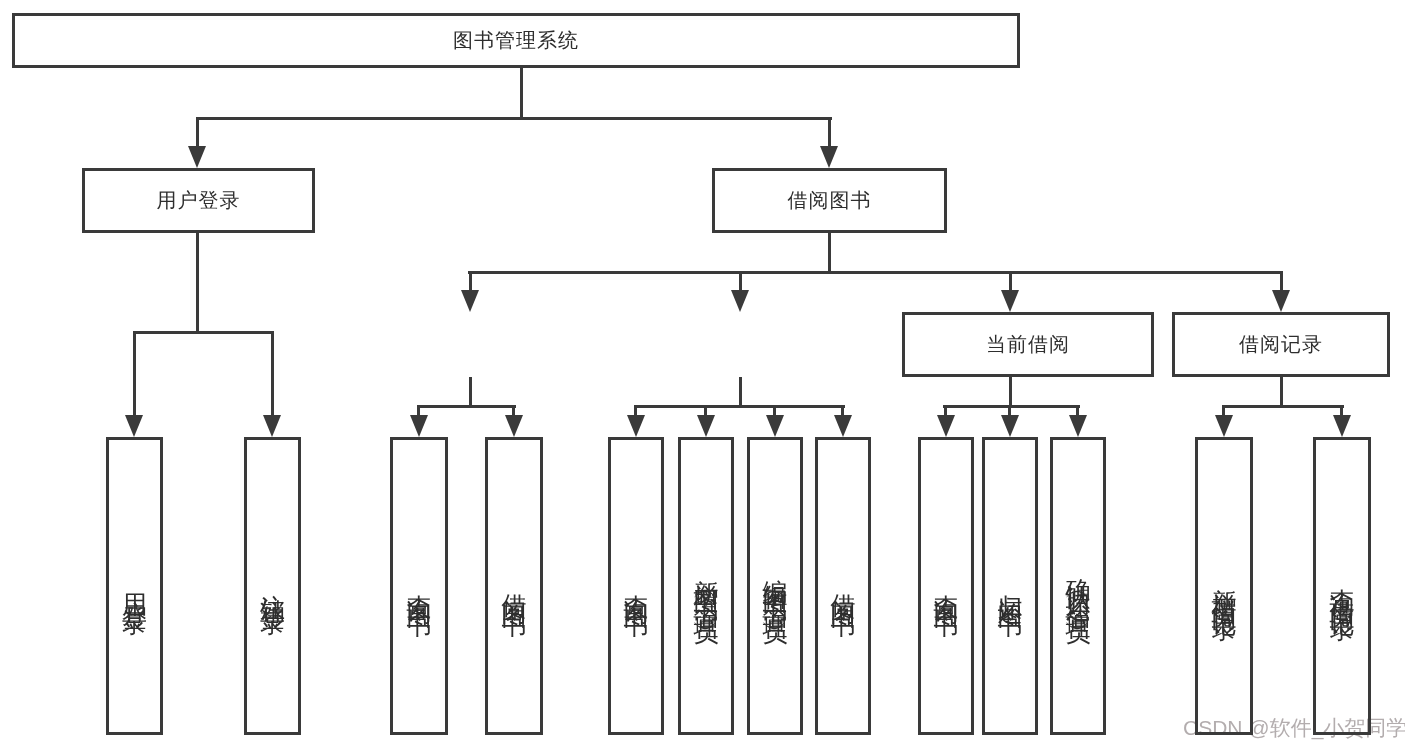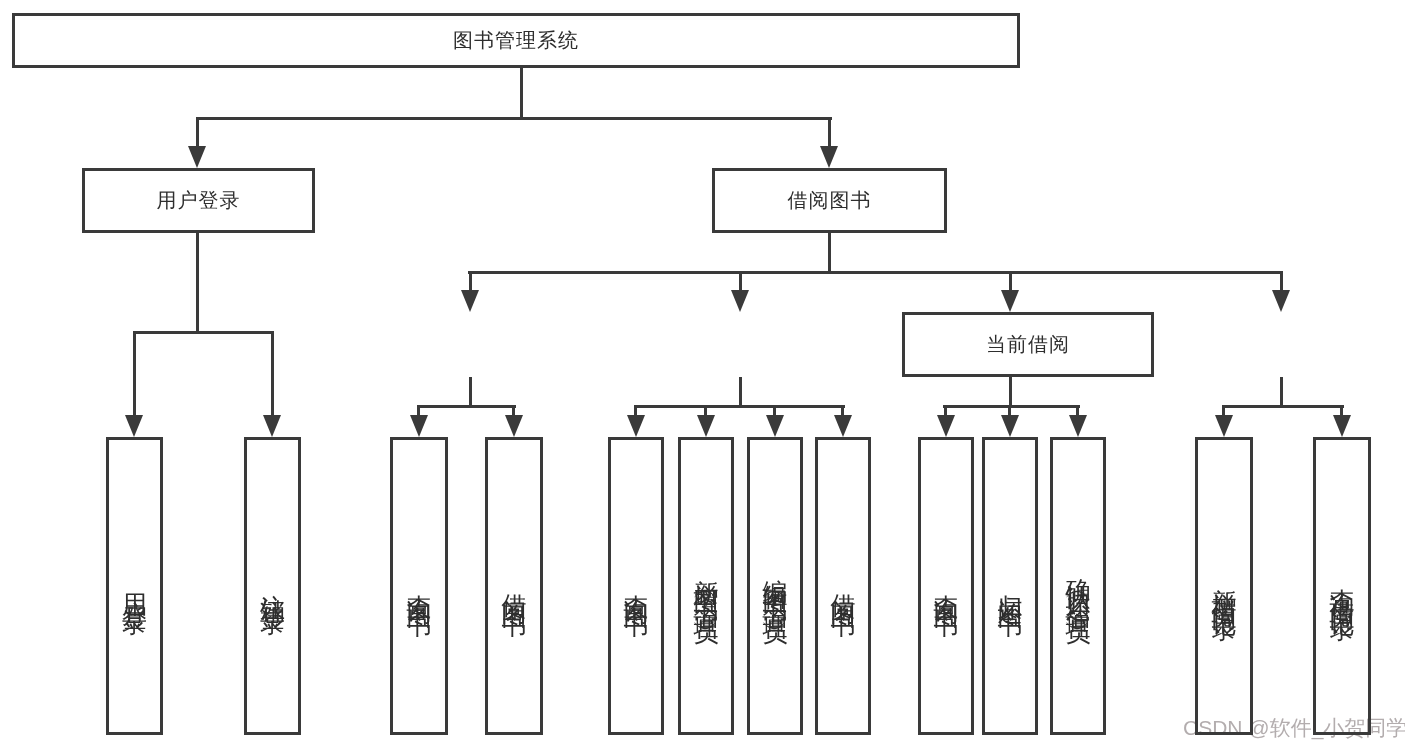--- a/index.html
+++ b/index.html
@@ -96,20 +96,23 @@
   <div class="vline" style="left:739px;top:271px;height:20px;"></div>
   <div class="arrow" style="left:731px;top:290px;"></div>
   <div class="vline" style="left:1009px;top:271px;height:20px;"></div>
   <div class="arrow" style="left:1001px;top:290px;"></div>
   <div class="vline" style="left:1280px;top:271px;height:20px;"></div>
   <div class="arrow" style="left:1272px;top:290px;"></div>
 
   <div class="box" style="left:902px;top:312px;width:252px;height:65px;">
     <span>当前借阅</span>
   </div>
+  <div class="box" style="left:1172px;top:312px;width:218px;height:65px;">
+    <span>借阅记录</span>
+  </div>
 
   <div class="vline" style="left:469px;top:377px;height:30px;"></div>
   <div class="hline" style="left:417px;top:405px;width:99px;"></div>
   <div class="vline" style="left:417px;top:405px;height:12px;"></div>
   <div class="arrow" style="left:410px;top:415px;"></div>
   <div class="vline" style="left:512px;top:405px;height:12px;"></div>
   <div class="arrow" style="left:505px;top:415px;"></div>
 
   <div class="vline" style="left:739px;top:377px;height:30px;"></div>
   <div class="hline" style="left:635px;top:405px;width:210px;"></div>

